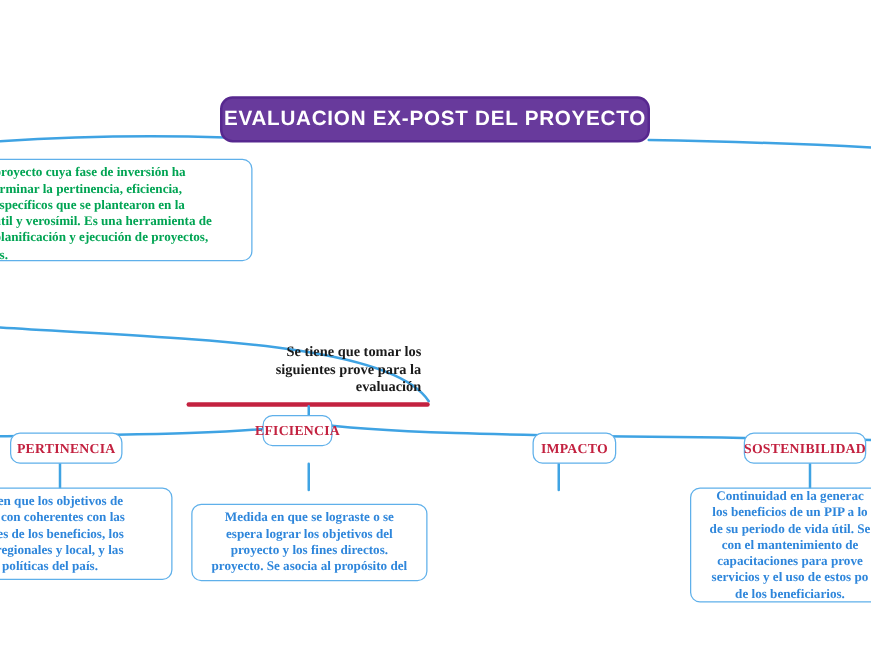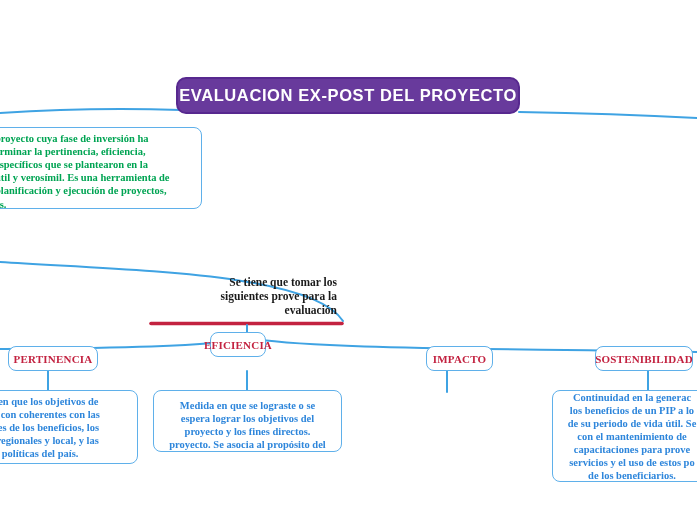--- a/index.html
+++ b/index.html
@@ -44,21 +44,21 @@
   .bb1{left:210px;top:332px;width:56px;}
   .bb2{left:413px;top:346px;width:67px;margin-left:13px;}
   .bb3{left:595px;top:346px;width:98px;}
 
   .desc-box{
     display:flex;flex-direction:column;justify-content:center;
     color:var(--text-blue);font-weight:bold;font-size:10.5px;line-height:13px;
     text-align:center;white-space:nowrap;
   }
   .db0{left:-58px;top:390px;width:196px;height:74px;}
-  .db1{left:153px;top:390px;width:189px;height:62px;justify-content:flex-end;}
+  .db1{left:153px;top:403px;width:189px;height:62px;}
   .db2{left:351px;top:390px;width:196px;height:74px;}
   .db3{left:552px;top:390px;width:160px;height:92px;}
 </style>
 </head>
 <body>
 
 <div class="stage" style="--root-fill: #683a9c; --root-border: #57288f; --connector: #3fa3e3; --branch-red: #c32240; --text-green: #00a453; --text-blue: #2e86db; --text-dark: #1a1a1a; --box-border: #5fb0ea;">
 
   <svg class="connectors" viewBox="0 0 697 520" fill="none">
 

